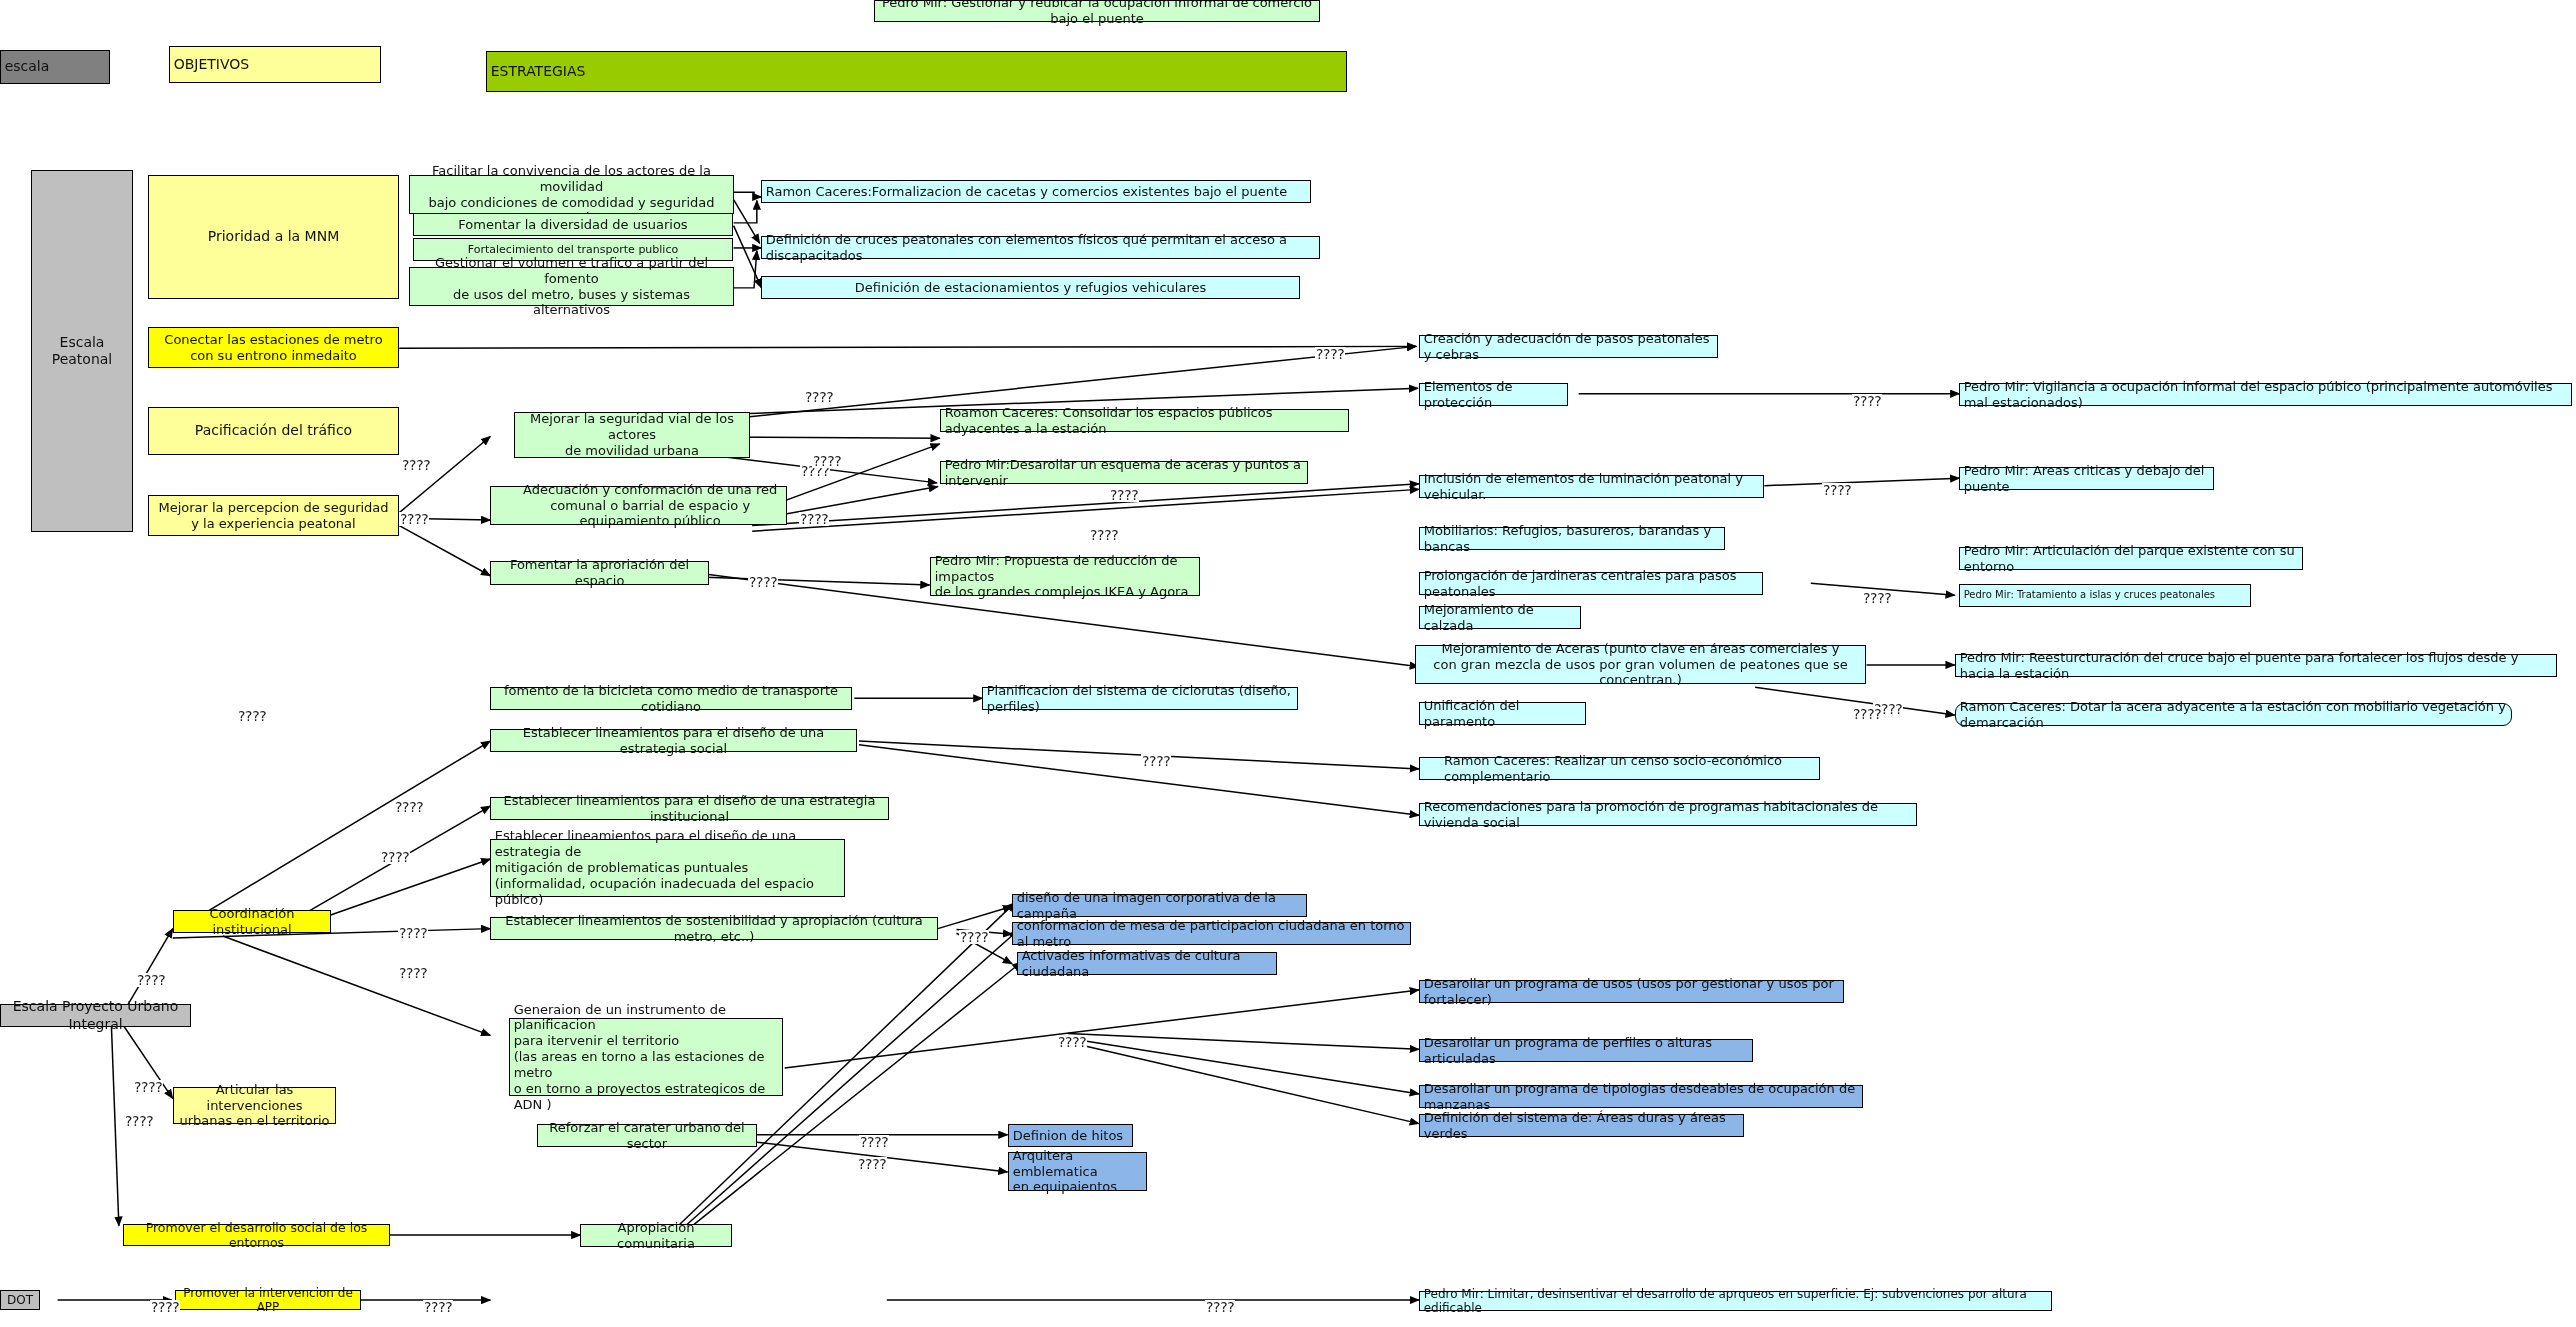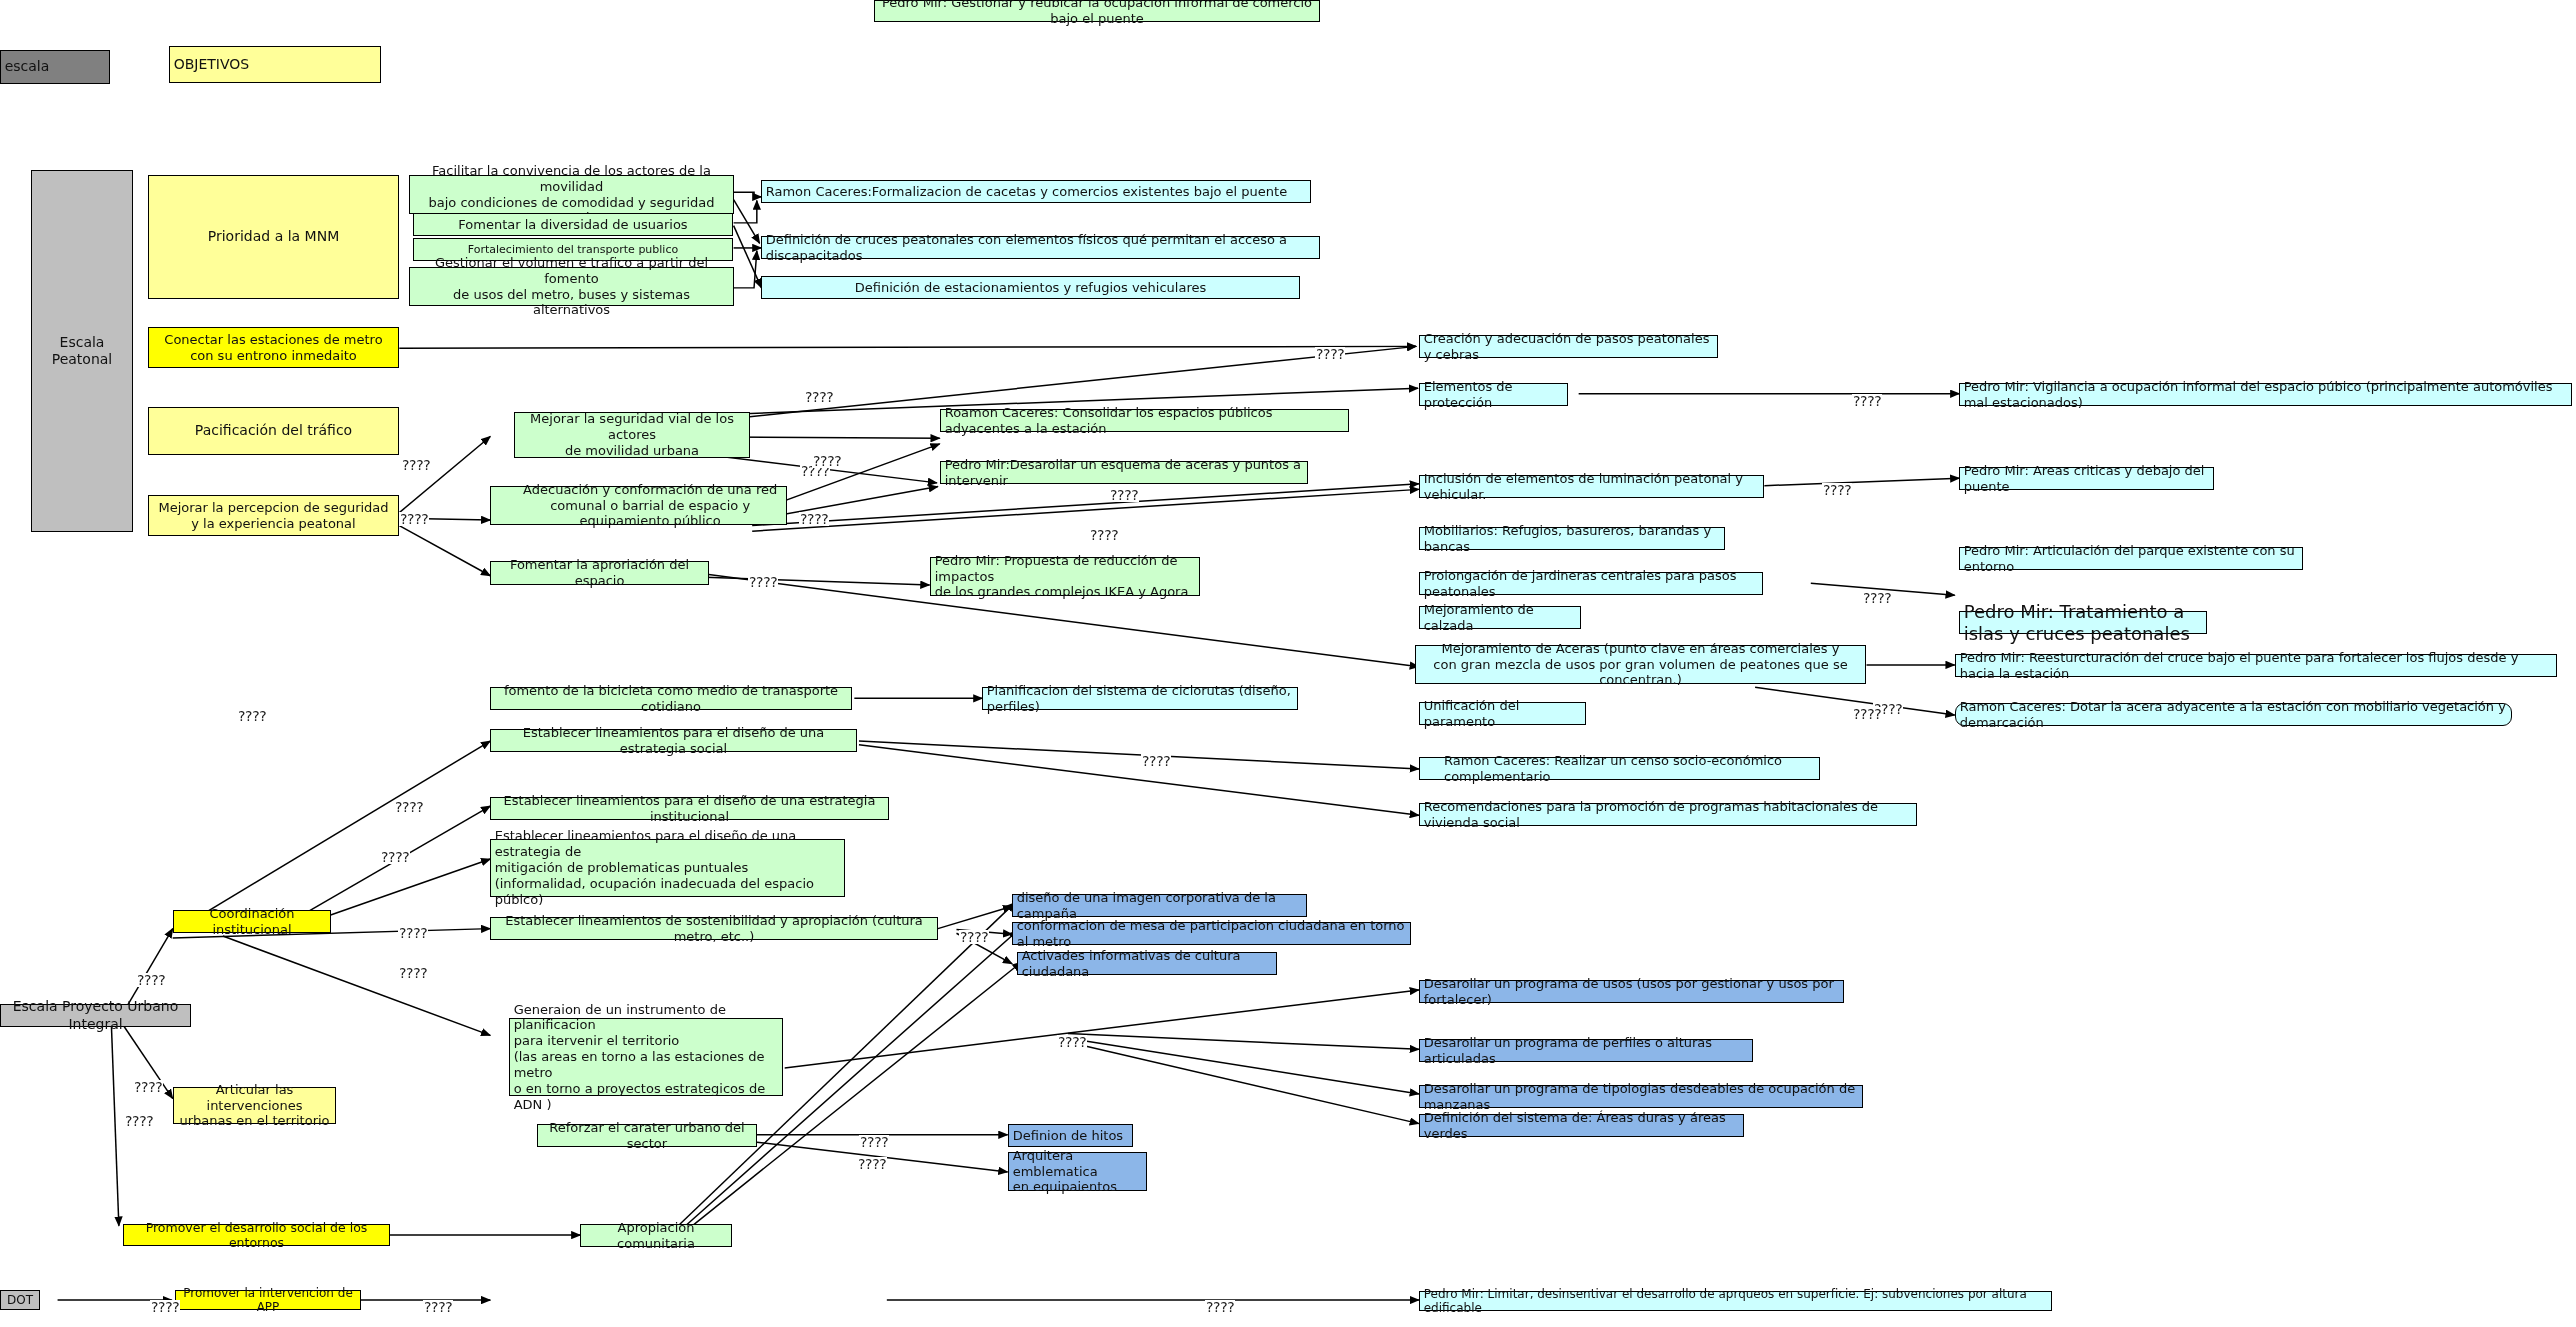--- a/index.html
+++ b/index.html
@@ -114,20 +114,21 @@
       <path d="M62,1400 L185,1400"></path>
 
       <path d="M388,1400 L528,1400"></path>
 
       <path d="M955,1400 L1528,1400"></path>
     </g>
   </svg>
 
   <div class="node graydark hdr n-left" style="left:0px;top:50px;width:110px;height:34px;">escala</div>
   <div class="node yellow hdr n-left" style="left:169px;top:46px;width:212px;height:37px;">OBJETIVOS</div>
+  <div class="node green hdr n-left" style="left:486px;top:51px;width:861px;height:41px;">ESTRATEGIAS</div>
   <div class="node mint" style="left:874px;top:0px;width:446px;height:22px;font-size:13px;">Pedro Mir: Gestionar y reubicar la ocupación informal de comercio bajo el puente</div>
 
   <div class="node gray" style="left:31px;top:170px;width:102px;height:362px;">Escala Peatonal</div>
   <div class="node gray" style="left:0px;top:1004px;width:191px;height:23px;">Escala Proyecto Urbano Integral</div>
   <div class="node gray" style="left:0px;top:1290px;width:40px;height:20.4px;font-size:12px;">DOT</div>
 
   <div class="node yellow" style="left:148px;top:175px;width:251px;height:124px;">Prioridad a la MNM</div>
   <div class="node yellowstrong" style="left:148px;top:327px;width:251px;height:41px;font-size:13px;">Conectar las estaciones de metro
 con su entrono inmedaito</div>
   <div class="node yellow" style="left:148px;top:407px;width:251px;height:48px;">Pacificación del tráfico</div>
@@ -179,21 +180,21 @@
   <div class="node cyan n-left" style="left:1419px;top:606px;width:162px;height:23px;font-size:13px;">Mejoramiento de calzada</div>
   <div class="node cyan" style="left:1415px;top:645px;width:451px;height:39px;font-size:13px;">Mejoramiento de Aceras (punto clave en áreas comerciales y
 con gran mezcla de usos por  gran volumen de peatones que se concentran.)</div>
   <div class="node cyan n-left" style="left:1419px;top:702px;width:167px;height:23px;font-size:13px;">Unificación del paramento</div>
   <div class="node cyan n-left" style="left:982px;top:687px;width:316px;height:23px;font-size:13px;">Planificacion del sistema de ciclorutas (diseño, perfiles)</div>
   <div class="node cyan n-left" style="left:1419px;top:757px;width:401px;height:23px;font-size:13px;padding-left:24px;">Ramon Caceres: Realizar un censo socio-económico complementario</div>
   <div class="node cyan n-left" style="left:1419px;top:803px;width:498px;height:23px;font-size:13px;">Recomendaciones para la promoción de programas habitacionales de vivienda social</div>
   <div class="node cyan n-left" style="left:1959px;top:383px;width:613px;height:23px;font-size:13px;">Pedro Mir: Vigilancia a ocupación informal del espacio púbico (principalmente automóviles mal estacionados)</div>
   <div class="node cyan n-left" style="left:1959px;top:467px;width:255px;height:23px;font-size:13px;">Pedro Mir: Areas criticas y debajo del puente</div>
   <div class="node cyan n-left" style="left:1959px;top:547px;width:344px;height:23px;font-size:13px;">Pedro Mir: Articulación del parque existente con su entorno</div>
-  <div class="node cyan n-left" style="left:1959px;top:584px;width:248px;height:23px;font-size:18px;margin-top:27px;">Pedro Mir: Tratamiento a islas y cruces peatonales</div>
+  <div class="node cyan n-left" style="left:1959px;top:584px;width:292px;height:23px;font-size:10px;">Pedro Mir: Tratamiento a islas y cruces peatonales</div>
   <div class="node cyan n-left" style="left:1955px;top:654px;width:602px;height:23px;font-size:13px;">Pedro Mir: Reesturcturación del cruce bajo el puente para fortalecer los flujos desde y hacia la estación</div>
   <div class="node cyan n-left" style="left:1955px;top:703px;width:557px;height:23px;font-size:13px;border-radius:9px;">Ramon Caceres: Dotar la acera adyacente a la estación con mobiliario vegetación y demarcación</div>
   <div class="node cyan n-left" style="left:1419px;top:1291px;width:633px;height:20.4px;font-size:12px;">Pedro Mir: Limitar, desinsentivar el desarrollo de aprqueos en superficie. Ej: subvenciones por altura edificable</div>
 
   <div class="node blue n-left" style="left:1012px;top:894px;width:295px;height:23px;font-size:13px;">diseño de una imagen corporativa de la campaña</div>
   <div class="node blue n-left" style="left:1012px;top:922px;width:399px;height:23px;font-size:13px;">conformacion de mesa de  participacion ciudadana en torno al metro</div>
   <div class="node blue n-left" style="left:1017px;top:952px;width:260px;height:23px;font-size:13px;">Activades informativas de cultura ciudadana</div>
   <div class="node blue n-left" style="left:1419px;top:980px;width:425px;height:23px;font-size:13px;">Desarollar un programa de usos (usos por gestionar y usos por fortalecer)</div>
   <div class="node blue n-left" style="left:1419px;top:1039px;width:334px;height:23px;font-size:13px;">Desarollar un programa de perfiles o alturas articuladas</div>
   <div class="node blue n-left" style="left:1419px;top:1085px;width:444px;height:23px;font-size:13px;">Desarollar un programa de tipologias desdeables de ocupación de manzanas</div>

